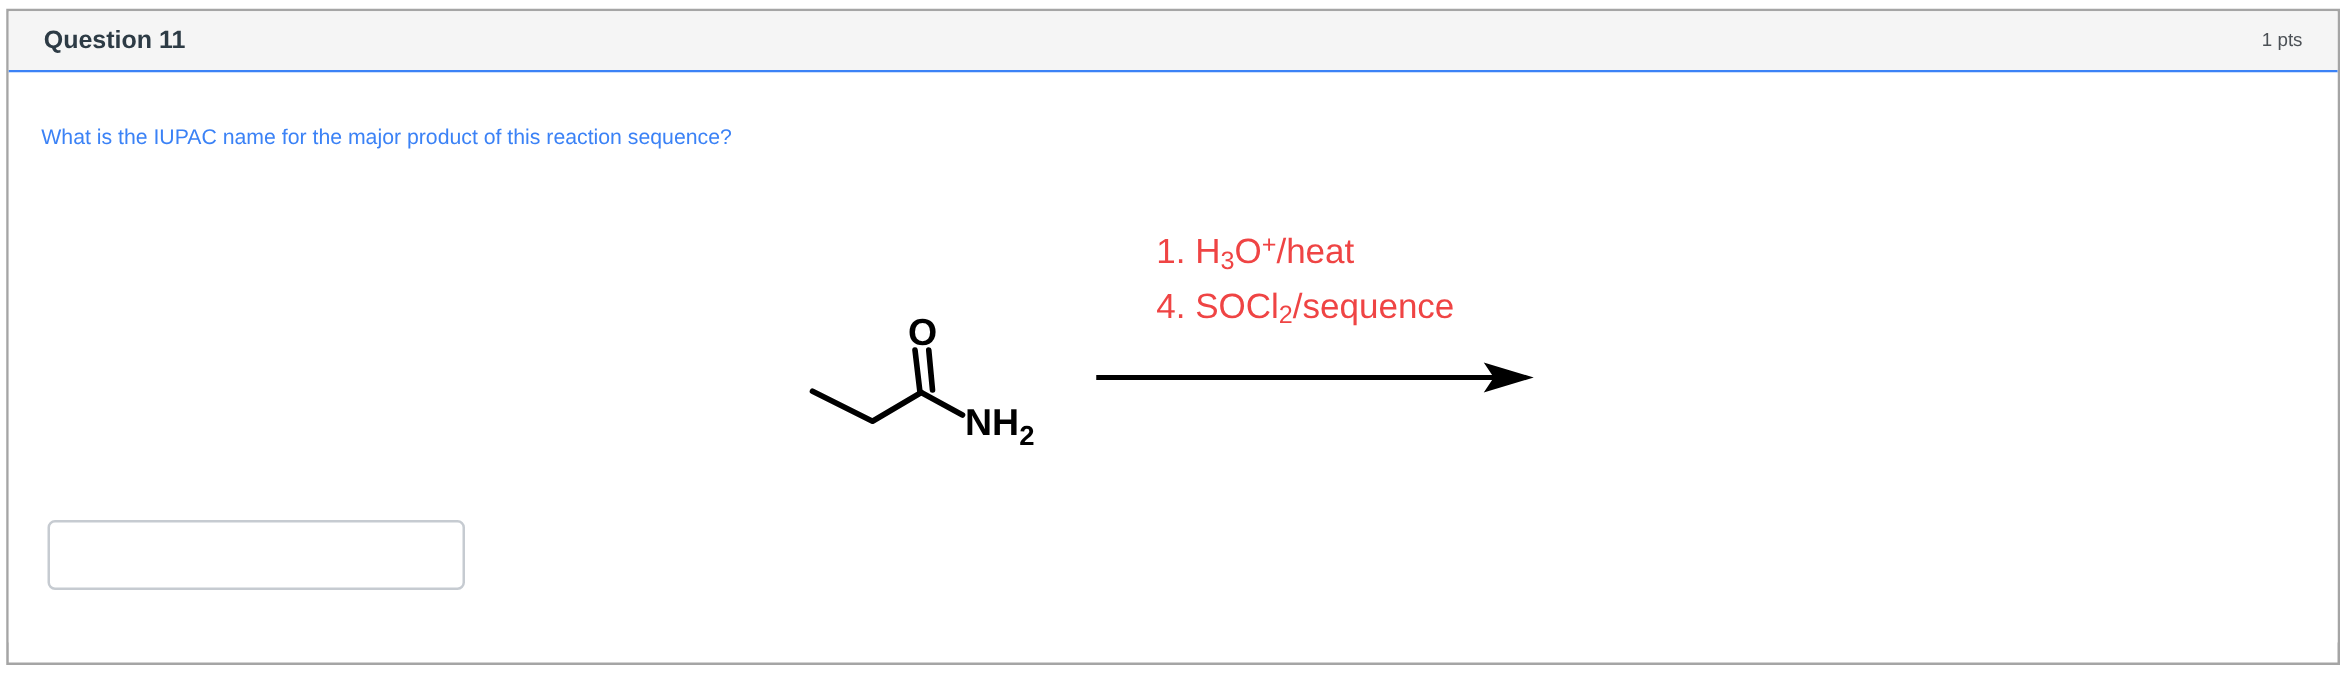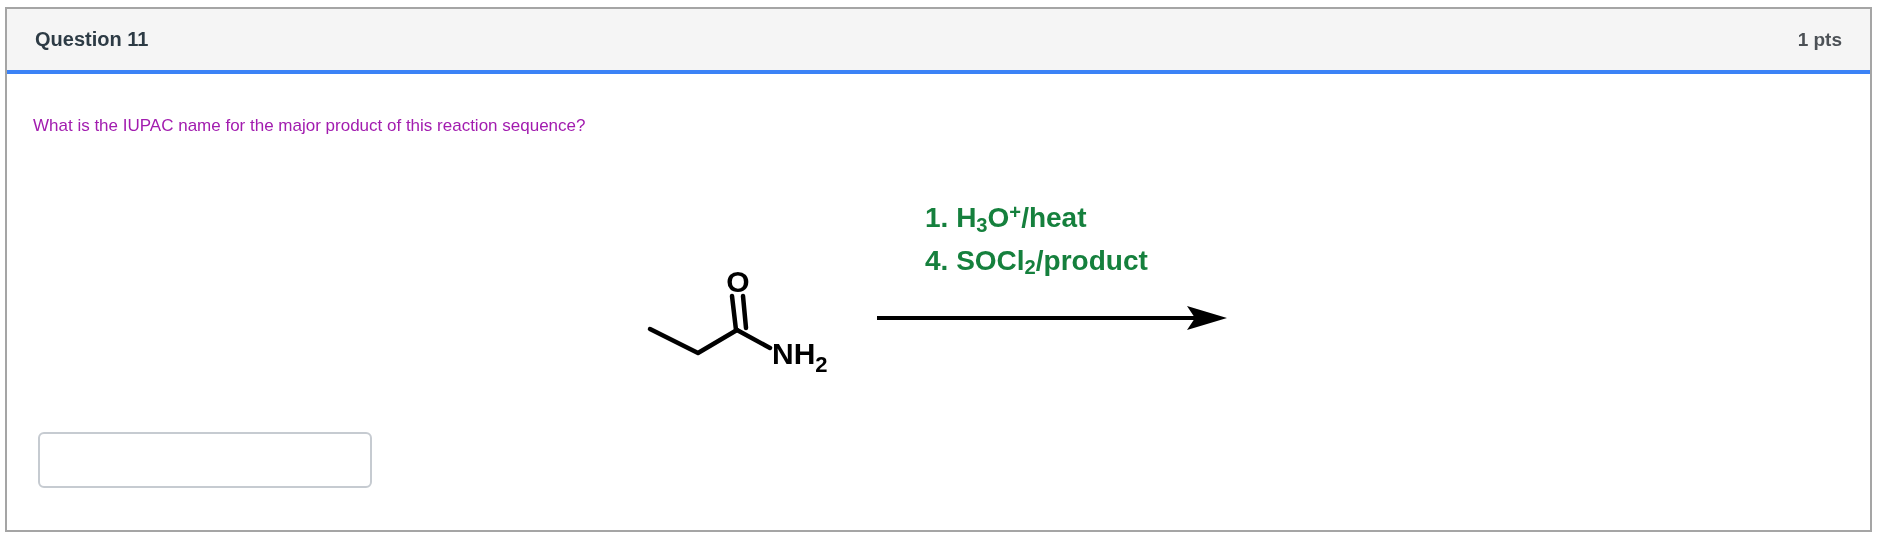--- a/index.html
+++ b/index.html
@@ -10,59 +10,59 @@
     overflow: hidden;
   }
   .card {
     position: absolute;
     left: 5px; top: 7px;
     width: 1867px; height: 525px;
     border: 2px solid #a5a5a5;
     background: #ffffff;
   }
   .card-header {
-    height: 65px;
+    height: 49px;
     background: #f5f5f5;
-    border-bottom: 4px solid #3b82f6;
+    border-bottom: 2px solid #3b82f6;
     display: flex;
     align-items: center;
     justify-content: space-between;
     padding: 0 28px;
   }
   .q-title {
     font-size: 20px;
     font-weight: bold;
     color: #2d3b45;
   }
   .q-pts {
-    font-size: 19px;
-    font-weight: bold;
+    font-size: 15px;
+    font-weight: normal;
     color: #4c5156;
   }
   .card-body {
     position: relative;
     height: 456px;
     background: #ffffff;
   }
   .prompt {
     position: absolute;
     left: 26px; top: 42px;
     font-size: 17px;
-    color: #a21caf;
+    color: #3b82f6;
   }
   .molecule-svg {
     position: absolute;
     left: 623px; top: 175px;
   }
   .reagents {
     position: absolute;
     left: 918px; top: 121px;
     font-size: 28px;
-    font-weight: bold;
-    color: #15803d;
+    font-weight: normal;
+    color: #ef4444;
     line-height: 35px;
     white-space: nowrap;
   }
   .reagents sub {
     font-size: 0.72em;
     vertical-align: -0.22em;
   }
   .reagents sup {
     font-size: 0.72em;
     vertical-align: 0.42em;
@@ -108,21 +108,21 @@
 
       <line x1="107" y1="81" x2="140" y2="99" stroke="#000" stroke-width="4.5" stroke-linecap="round"></line>
 
       <text x="108" y="43" text-anchor="middle" font-family="Liberation Sans, sans-serif" font-size="30" font-weight="bold" fill="#000">O</text>
 
       <text x="142" y="115" font-family="Liberation Sans, sans-serif" font-size="30" font-weight="bold" fill="#000"><tspan>NH</tspan><tspan font-size="22" dy="8">2</tspan></text>
     </svg>
 
     <div class="reagents">
       <div class="reagent-line"><span>1. H</span><sub>3</sub><span>O</span><sup>+</sup><span>/heat</span></div>
-      <div class="reagent-line"><span>4. SOCl</span><sub>2</sub><span>/product</span></div>
+      <div class="reagent-line"><span>4. SOCl</span><sub>2</sub><span>/sequence</span></div>
     </div>
 
     <svg class="arrow-svg" width="356" height="30" viewBox="0 0 356 30">
       <line x1="2" y1="15" x2="330" y2="15" stroke="#000" stroke-width="4"></line>
       <polygon points="312,3 352,15 312,27 320,15" fill="#000"></polygon>
     </svg>
 
     <input class="answer-input" type="text" aria-label="answer" value="" style="">
 
   </div>

